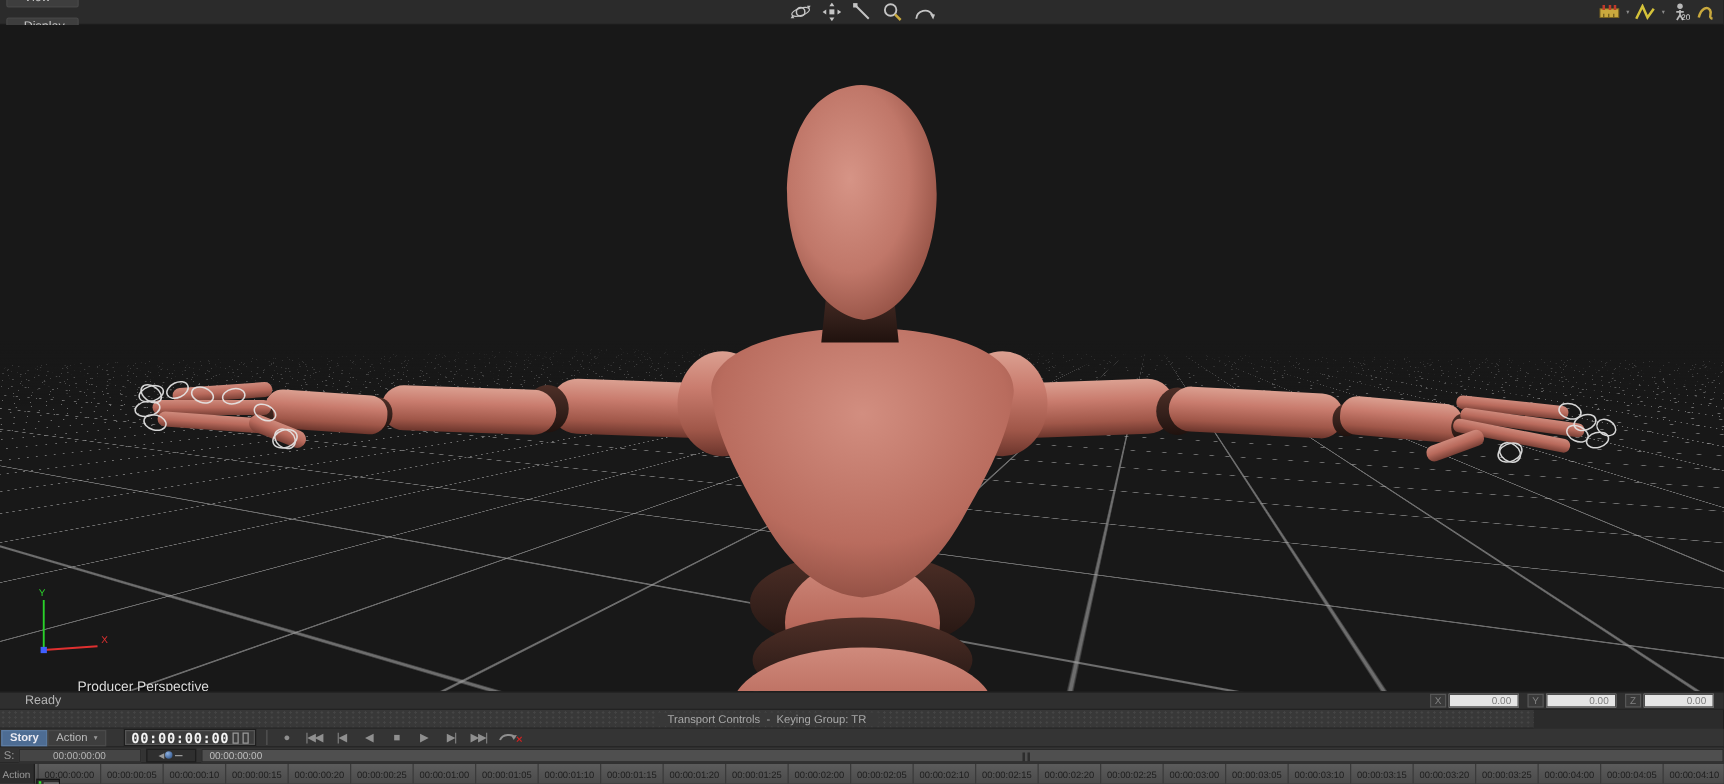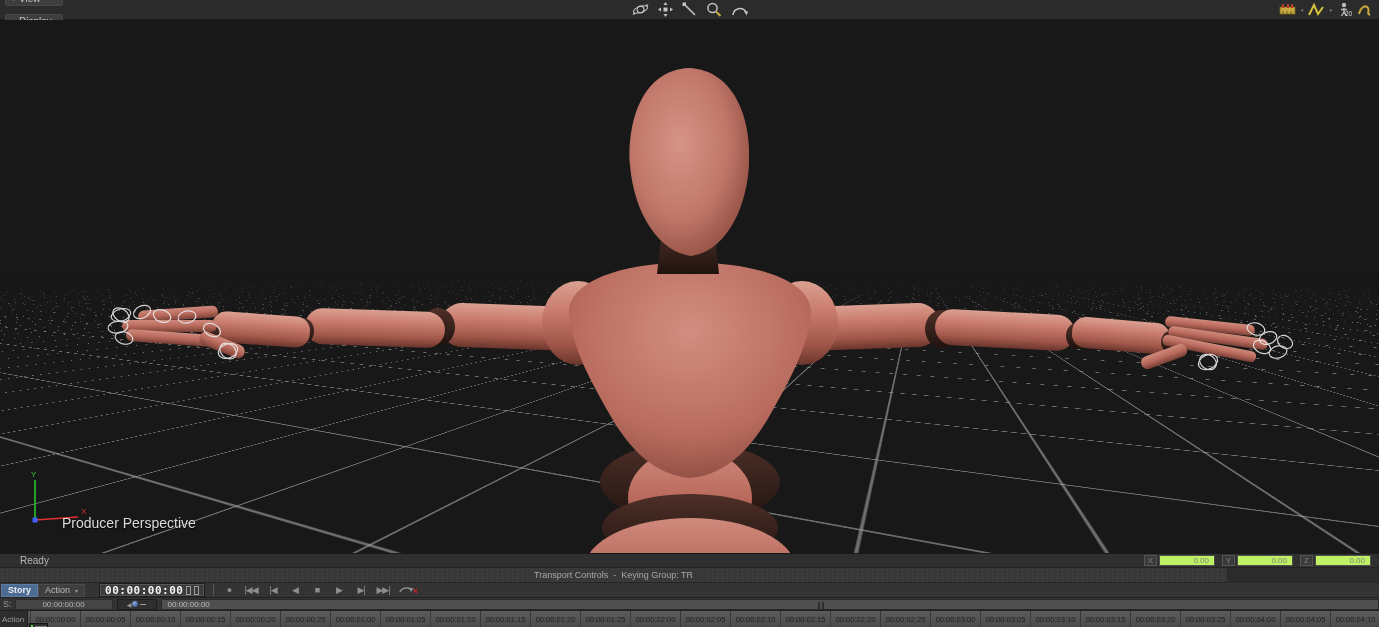--- a/index.html
+++ b/index.html
@@ -25,33 +25,33 @@
     background:#181818; overflow:hidden; }
   .grid-plane { position:absolute; left:50%; top:395px; width:9000px; height:9000px;
     margin-left:-4500px; margin-top:-4500px;
     background-image:
       repeating-linear-gradient(0deg,  rgba(165,165,165,.60) 0 2px, transparent 2px 120px),
       repeating-linear-gradient(90deg, rgba(165,165,165,.60) 0 2px, transparent 2px 120px);
     transform: perspective(520px) rotateX(74deg) rotateZ(23deg); }
   .horizon-fade { position:absolute; left:0; top:0; width:100%; height:320px;
     background:linear-gradient(#181818 0 252px, rgba(24,24,24,0) 305px); pointer-events:none; }
   .character-svg { position:absolute; left:0; top:0; }
-  .camera-label { position:absolute; left:62px; top:495px; font-size:14px; color:#dcdcdc;
+  .camera-label { position:absolute; left:62px; top:524px; font-size:11px; color:#dcdcdc;
     text-shadow:0 1px 1px #000; }
   .axis-gizmo { position:absolute; left:18px; top:448px; }
   
   .statusbar { position:absolute; top:553px; left:0; width:1379px; height:15px;
     background:#2f2f2f; border-top:1px solid #1a1a1a; border-bottom:1px solid #232323;
     display:flex; align-items:center; }
   .status-msg { padding-left:20px; font-size:10px; color:#b5b5b5; }
   .coords { position:absolute; right:8px; display:flex; gap:7px; }
   .coord { display:flex; gap:2px; align-items:center; }
   .coord .axis { width:13px; height:11px; border:1px solid #565656; background:#3a3a3a;
     color:#828282; font-size:8px; display:flex; align-items:center; justify-content:center; }
-  .coord .val { width:56px; height:11px; border:1px solid #4e4e4e; background:#bef264;
+  .coord .val { width:56px; height:11px; border:1px solid #4e4e4e; background:#e5e5e5;
     color:#7d7d7d; font-size:8px; display:flex; align-items:center; justify-content:flex-end; padding-right:5px; }
   
   .dockstrip { position:absolute; top:568px; left:0; width:1227px; height:15px;
     background:#383838 radial-gradient(circle, #454545 0.8px, transparent 1px);
     background-size:5px 4px; border-bottom:1px solid #242424;
     display:flex; align-items:center; justify-content:center; }
   .dock-title { background:#383838; padding:0 10px; font-size:9px; color:#a8a8a8; white-space:pre; }
   
   .transport { position:absolute; top:583px; left:0; width:1379px; height:15px;
     background:#343434; border-bottom:1px solid #222; display:flex; align-items:center; }

